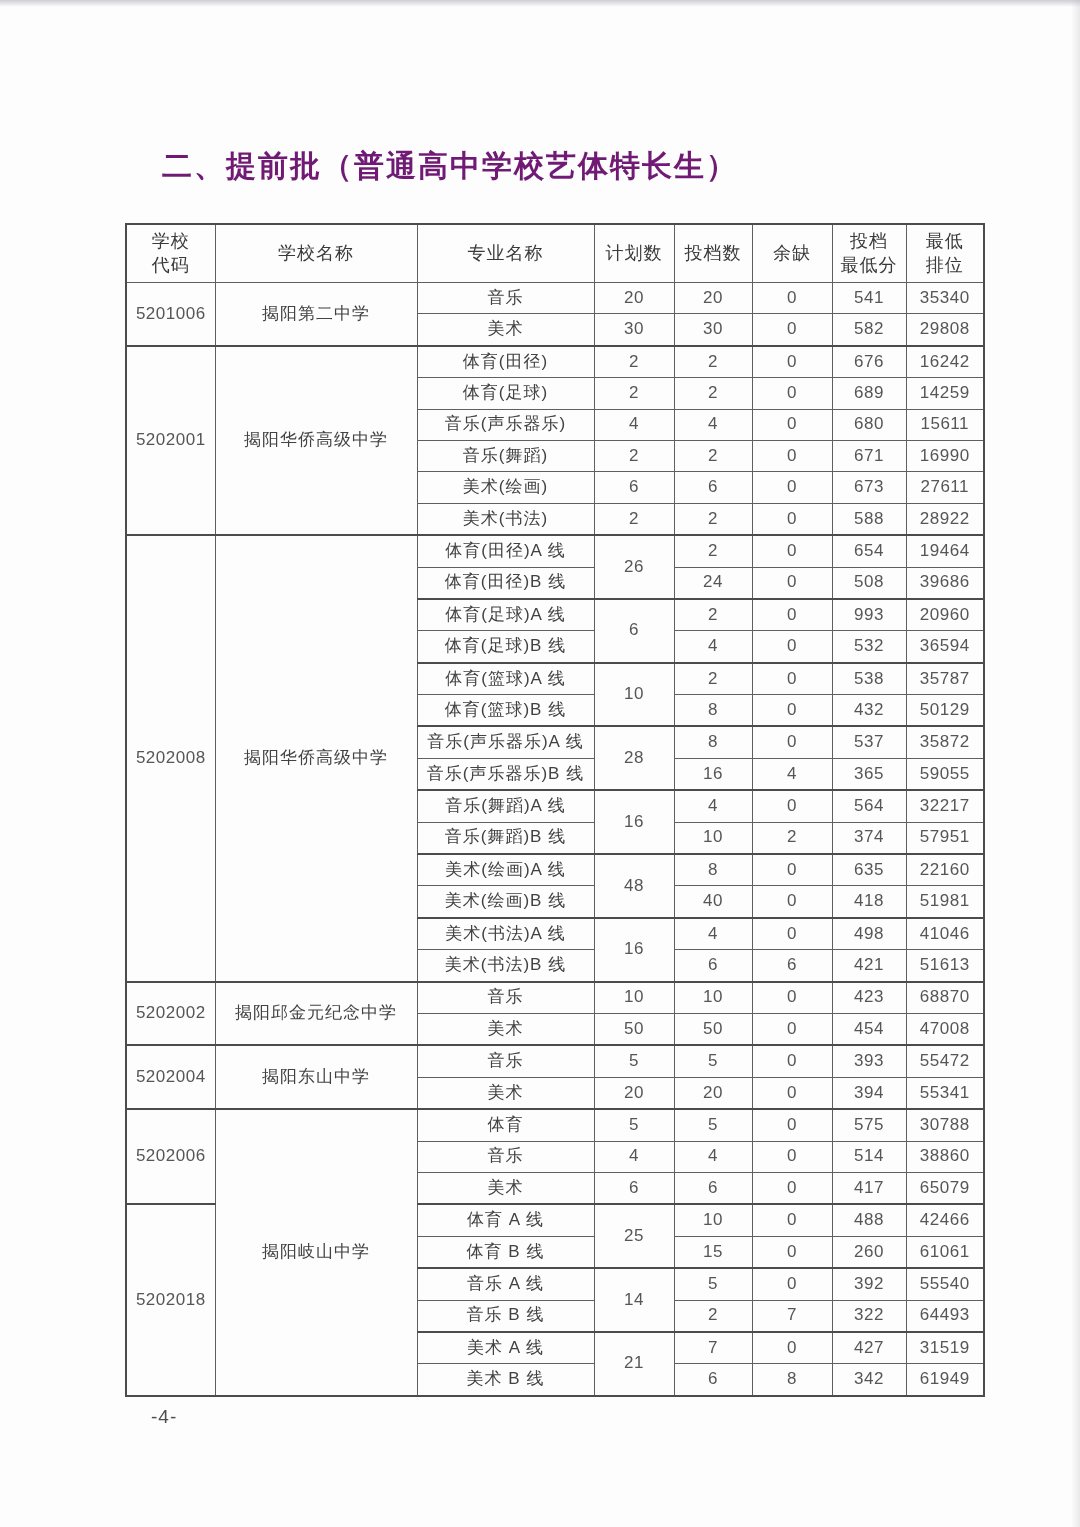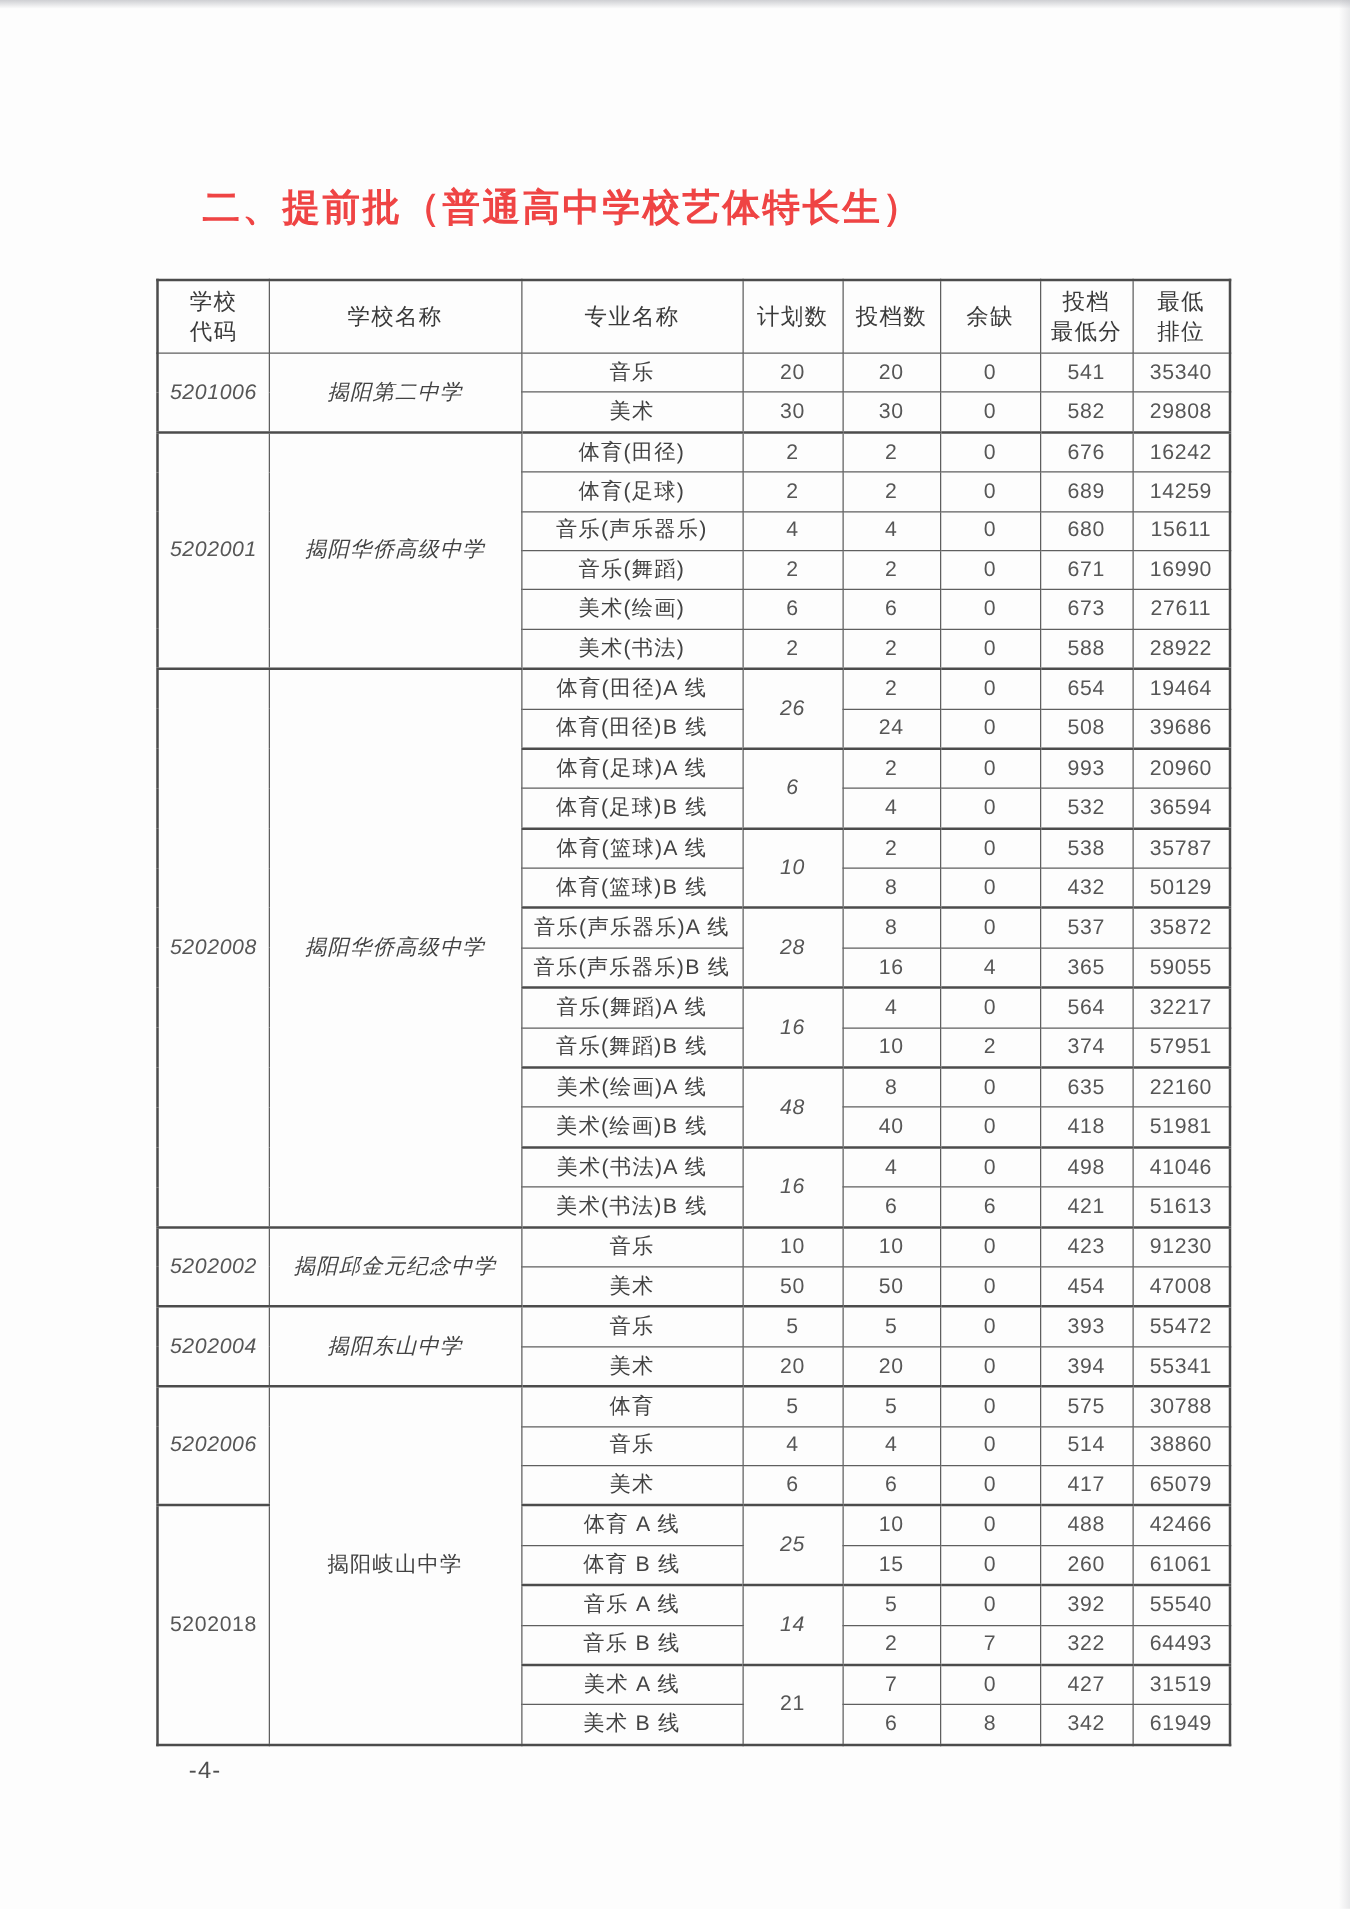--- a/index.html
+++ b/index.html
@@ -14,21 +14,21 @@
     background:linear-gradient(to bottom,rgba(150,152,160,0.45),rgba(255,255,255,0));
     pointer-events:none;
   }
   .scan-right{
     position:absolute;top:0;right:0;width:9px;height:100%;
     background:linear-gradient(to left,rgba(185,186,192,0.30),rgba(255,255,255,0));
     pointer-events:none;
   }
   .title{
     position:absolute;left:162px;top:146px;
-    font-size:30px;font-weight:bold;color:#ef4444;
+    font-size:30px;font-weight:bold;color:#701a75;
     letter-spacing:2px;white-space:nowrap;
   }
   table.score-table{
     position:absolute;left:107px;top:223px;width:858px;
     border-collapse:collapse;table-layout:fixed;
     border:2.5px solid #4c4c4c;
     margin-left:18px;
   }
   .score-table th,.score-table td{
     border:1.5px solid #5f5f5f;
@@ -38,21 +38,21 @@
   .score-table thead th{
     height:57px;font-size:18px;font-weight:normal;color:#3a3a3a;
     line-height:1.3;white-space:pre-line;letter-spacing:1px;
   }
   .score-table tbody td{
     height:30.4px;font-size:17px;line-height:1.1;
   }
   .score-table td.zh{letter-spacing:1px;color:#424242;}
   .score-table td.num{color:#565656;letter-spacing:0.5px;}
   .score-table tr.hb td{border-bottom-width:2.5px;border-bottom-color:#4c4c4c;}
-  .score-table td.hb-cell{border-bottom-width:2.5px;border-bottom-color:#4c4c4c;font-style:italic;}
+  .score-table td.hb-cell{border-bottom-width:2.5px;border-bottom-color:#4c4c4c;}
   .page-number{
     position:absolute;left:151px;top:1406px;
     font-size:19px;color:#4e4e4e;letter-spacing:1px;
   }
 </style>
 </head>
 <body>
 
 <div class="scan-top"></div>
 <div class="scan-right"></div>
@@ -262,21 +262,21 @@
         <td class="num">51613</td>
       </tr>
       <tr>
         <td class="num zh hb-cell" rowspan="2">5202002</td>
         <td class="zh hb-cell" rowspan="2">揭阳邱金元纪念中学</td>
         <td class="zh">音乐</td>
         <td class="num">10</td>
         <td class="num">10</td>
         <td class="num">0</td>
         <td class="num">423</td>
-        <td class="num">91230</td>
+        <td class="num">68870</td>
       </tr>
       <tr class="hb">
         <td class="zh">美术</td>
         <td class="num">50</td>
         <td class="num">50</td>
         <td class="num">0</td>
         <td class="num">454</td>
         <td class="num">47008</td>
       </tr>
       <tr>

